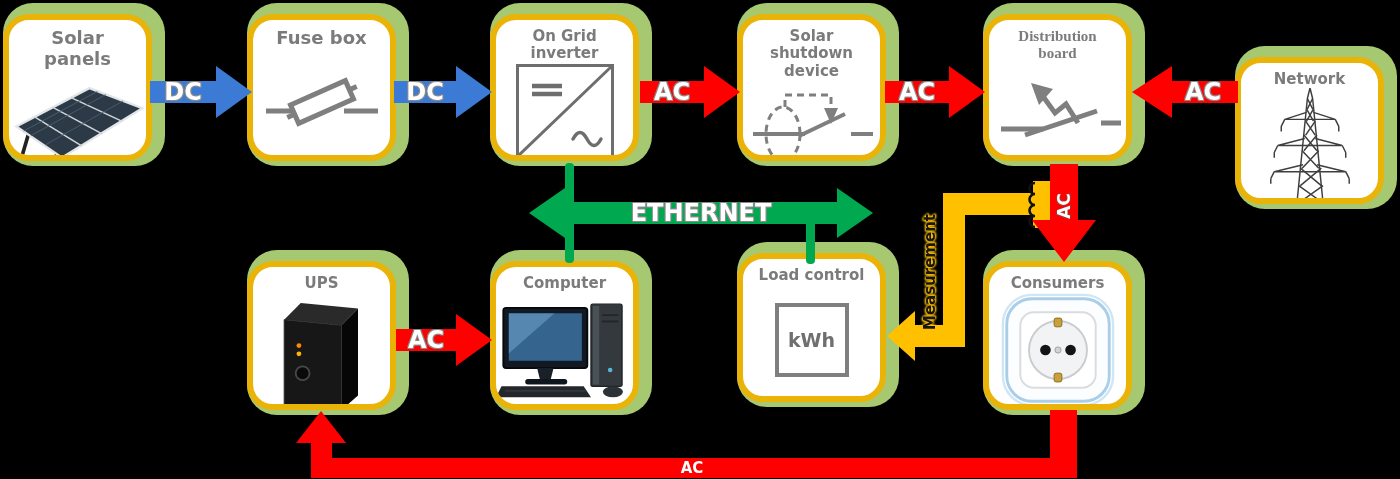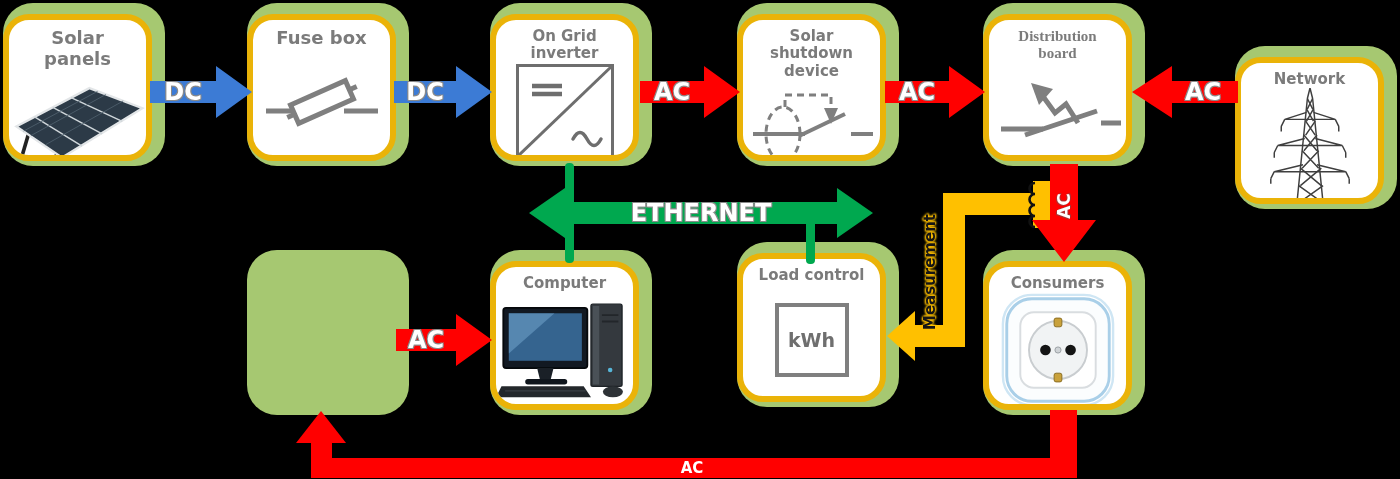--- a/index.html
+++ b/index.html
@@ -185,20 +185,33 @@
           <path d="M 18 66 L 92 66 M 18 66 L 14 74 M 92 66 L 96 74 M 14 74 L 14 80 M 96 74 L 96 80 M 18 66 L 49 58 M 92 66 L 61 58"></path>
           <path d="M 14 96 L 96 96 M 14 96 L 10 104 M 96 96 L 100 104 M 10 104 L 10 110 M 100 104 L 100 110 M 14 96 L 47 88 M 96 96 L 63 88"></path>
         </g>
       </svg>
         </div>
     </div>
   </div>
 
   <div class="node row2" id="n-ups">
     <div class="node-green"></div>
+    <div class="node-white">
+      <div class="node-title">UPS</div>
+      <div class="icon-wrap">
+          <svg width="110" height="120" viewBox="0 0 110 130">
+        <polygon points="14,30 32,12 94,18 76,36" fill="#2a2a2a"></polygon>
+        <polygon points="76,36 94,18 94,112 76,128" fill="#060606"></polygon>
+        <polygon points="14,30 76,36 76,128 14,122" fill="#171717" stroke="#2e2e2e" stroke-width="1"></polygon>
+        <circle cx="30" cy="58" r="2.6" fill="#ff8a00"></circle>
+        <circle cx="30" cy="67" r="2.6" fill="#ffb300"></circle>
+        <circle cx="34" cy="88" r="7.5" fill="#0a0a0a" stroke="#484848" stroke-width="2"></circle>
+      </svg>
+        </div>
+    </div>
   </div>
 
   <div class="node row2" id="n-computer">
     <div class="node-green"></div>
     <div class="node-white">
       <div class="node-title">Computer</div>
       <div class="icon-wrap">
           <svg width="150" height="112" viewBox="0 0 150 112">
         <rect x="104" y="8" width="34" height="90" rx="2" fill="#34393e" stroke="#1d2226" stroke-width="1.5"></rect>
         <rect x="106" y="10" width="7" height="86" fill="#4a5157"></rect>

